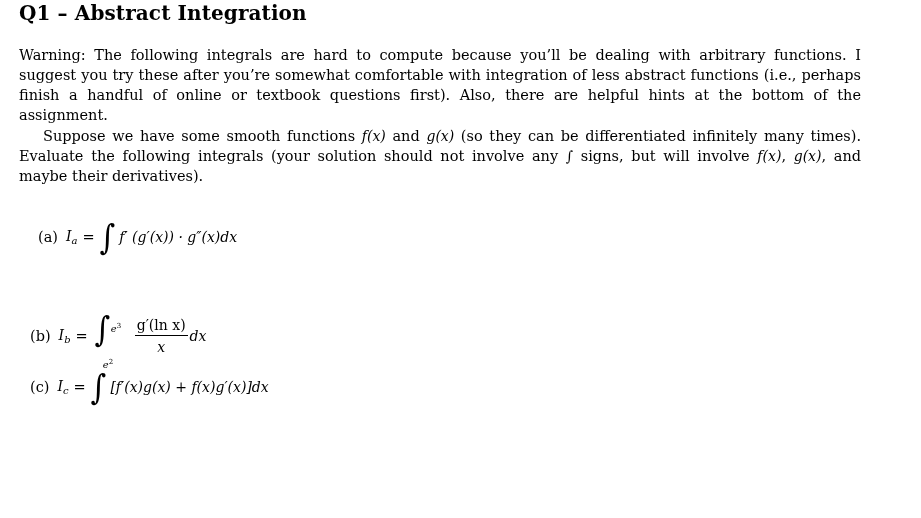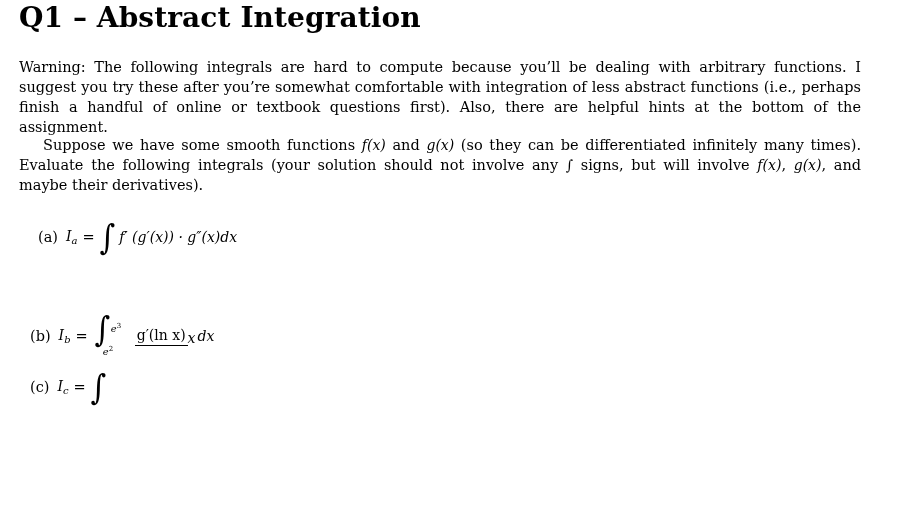--- a/index.html
+++ b/index.html
@@ -2,42 +2,42 @@
 <html><head>
 <meta charset="utf-8">
 <style>
   html, body { margin: 0; padding: 0; }
   body {
     width: 921px; height: 518px; background: #ffffff; color: #000;
     font-family: "DejaVu Serif", serif; position: relative; overflow: hidden;
   }
   .title {
     position: absolute; left: 19px; top: 1px;
-    font-size: 28px; font-weight: bold; letter-spacing: 0.1px;
+    font-size: 20px; font-weight: bold; letter-spacing: 0.1px;
   }
   .para {
     position: absolute; left: 19px; width: 842px;
     font-size: 14.5px; line-height: 20px; text-align: justify;
   }
-  .p1 { top: 45px; margin-top: 12px; }
-  .p2 { top: 135px; text-indent: 24px; }
+  .p1 { top: 45px; }
+  .p2 { top: 126px; text-indent: 24px; }
   .m { font-family: "DejaVu Serif", serif; font-style: italic; font-size: 14px; text-align: right; }
   .mr { font-family: "DejaVu Serif", serif; font-style: normal; font-size: 14px; }
   .prob {
     position: absolute; font-size: 14.5px; display: flex; align-items: center;
   }
   .lab { margin-right: 8px; }
   .eq { margin: 0 5px; font-style: normal; }
   .int { font-family: "DejaVu Serif", serif; font-size: 30px; font-style: italic; line-height: 1; margin-right: 4px; transform: scaleY(1.15); display: inline-block; }
   .defint { position: relative; display: inline-block; width: 40px; height: 60px; }
   .defint .int { position: absolute; left: 2px; top: 8px; margin: 0; }
   .defint .up { position: absolute; left: 18px; top: 16px; font-size: 10px; font-style: italic; }
-  .defint .lo { position: absolute; left: 10px; top: 39px; font-size: 10px; font-style: italic; }
+  .defint .lo { position: absolute; left: 10px; top: 52px; font-size: 10px; font-style: italic; }
   sup.s { font-size: 7px; font-style: normal; vertical-align: 4px; }
-  .frac { display: inline-flex; flex-direction: row; align-items: center; margin: 0 2px; vertical-align: middle; }
+  .frac { display: inline-flex; flex-direction: column; align-items: center; margin: 0 2px; vertical-align: middle; }
   .frac .num { padding: 0 2px 2px; border-bottom: 1px solid #000; font-size: 14px; }
   .frac .den { padding-top: 3px; font-size: 14px; font-style: italic; }
   .sub { font-size: 10px; vertical-align: -3px; font-style: italic; }
 </style>
 </head>
 <body>
 
 <div class="title">Q1 – Abstract Integration</div>
 
 <div class="para p1">Warning: The following integrals are hard to compute because you’ll be dealing with arbitrary functions. I suggest you try these after you’re somewhat comfortable with integration of less abstract functions (i.e., perhaps finish a handful of online or textbook questions first). Also, there are helpful hints at the bottom of the assignment.</div>
@@ -66,13 +66,14 @@
     <span class="den">x</span>
   </span>
   <span class="m">dx</span>
 </div>
 
 <div class="prob" style="left:30px; top:372px;">
   <span class="lab">(c)</span>
   <span class="m"><span>I</span><span class="sub">c</span></span>
   <span class="eq">=</span>
   <span class="int">∫</span>
+  <span class="m">[f′(x)g(x) + f(x)g′(x)]dx</span>
 </div>
 
 </body></html>

